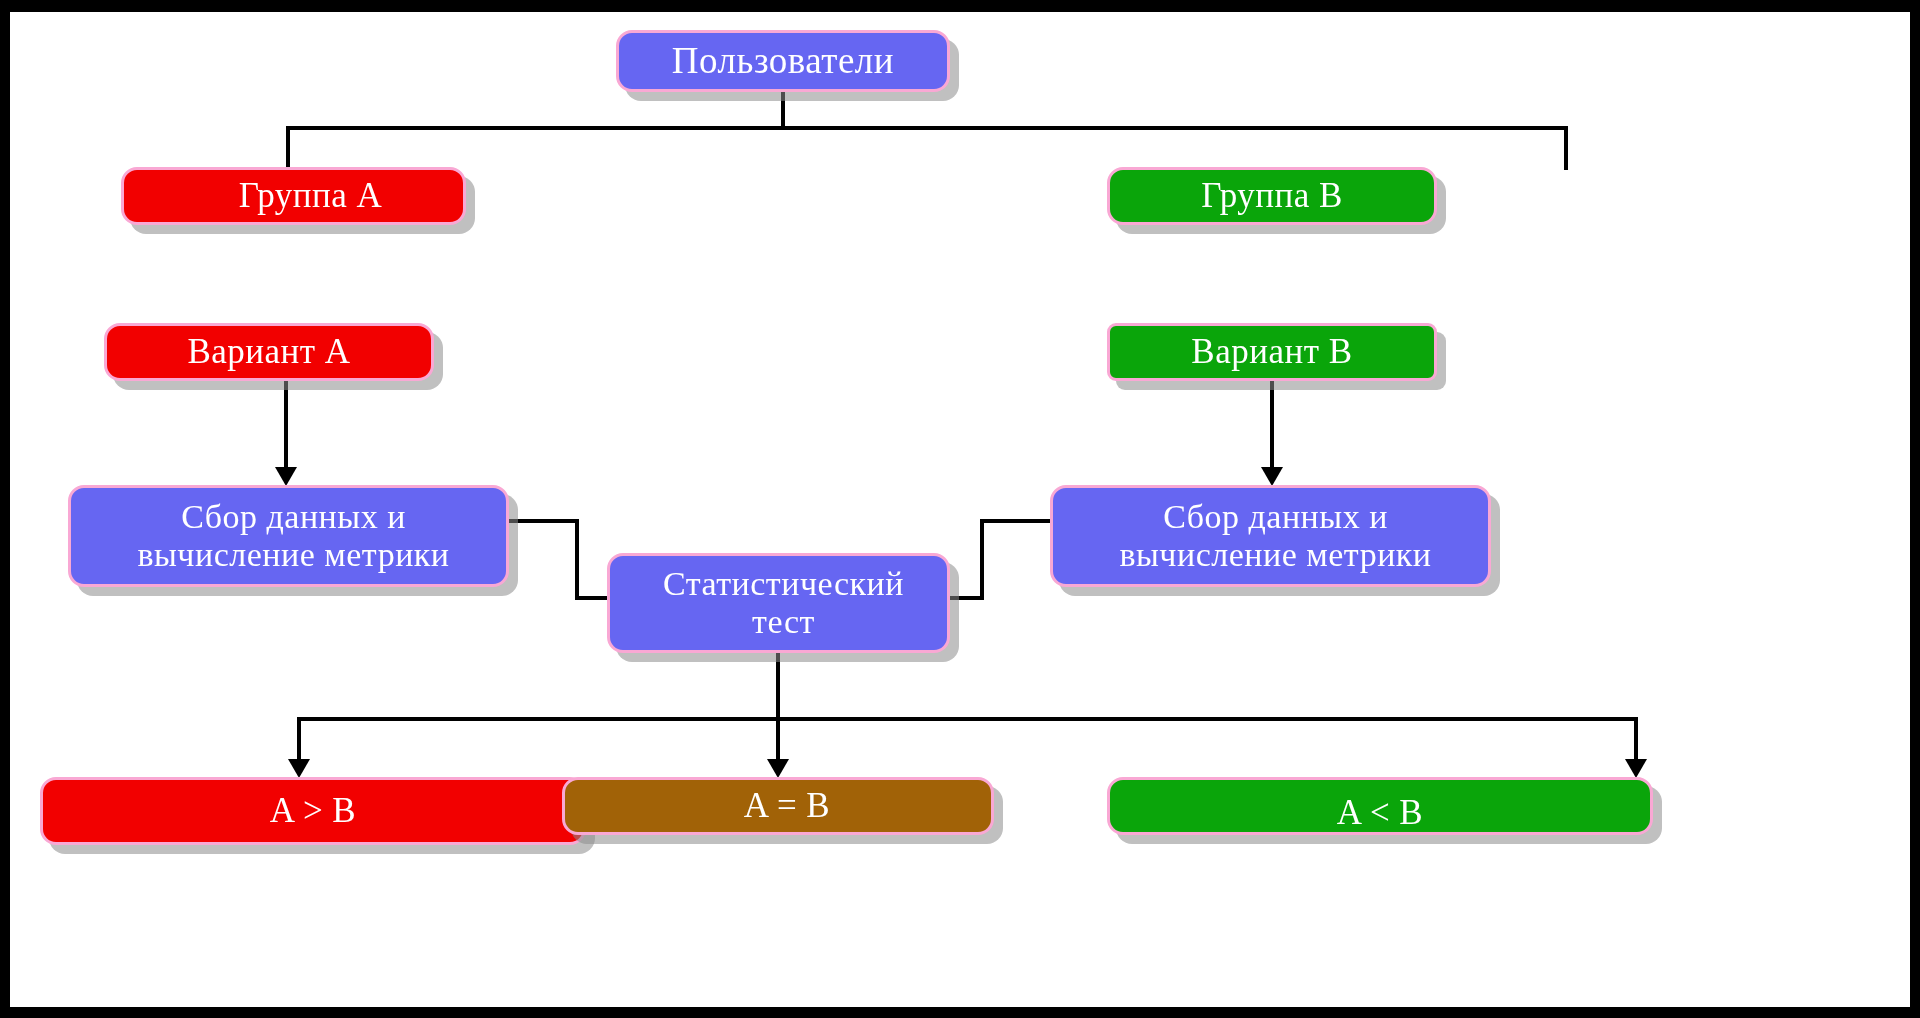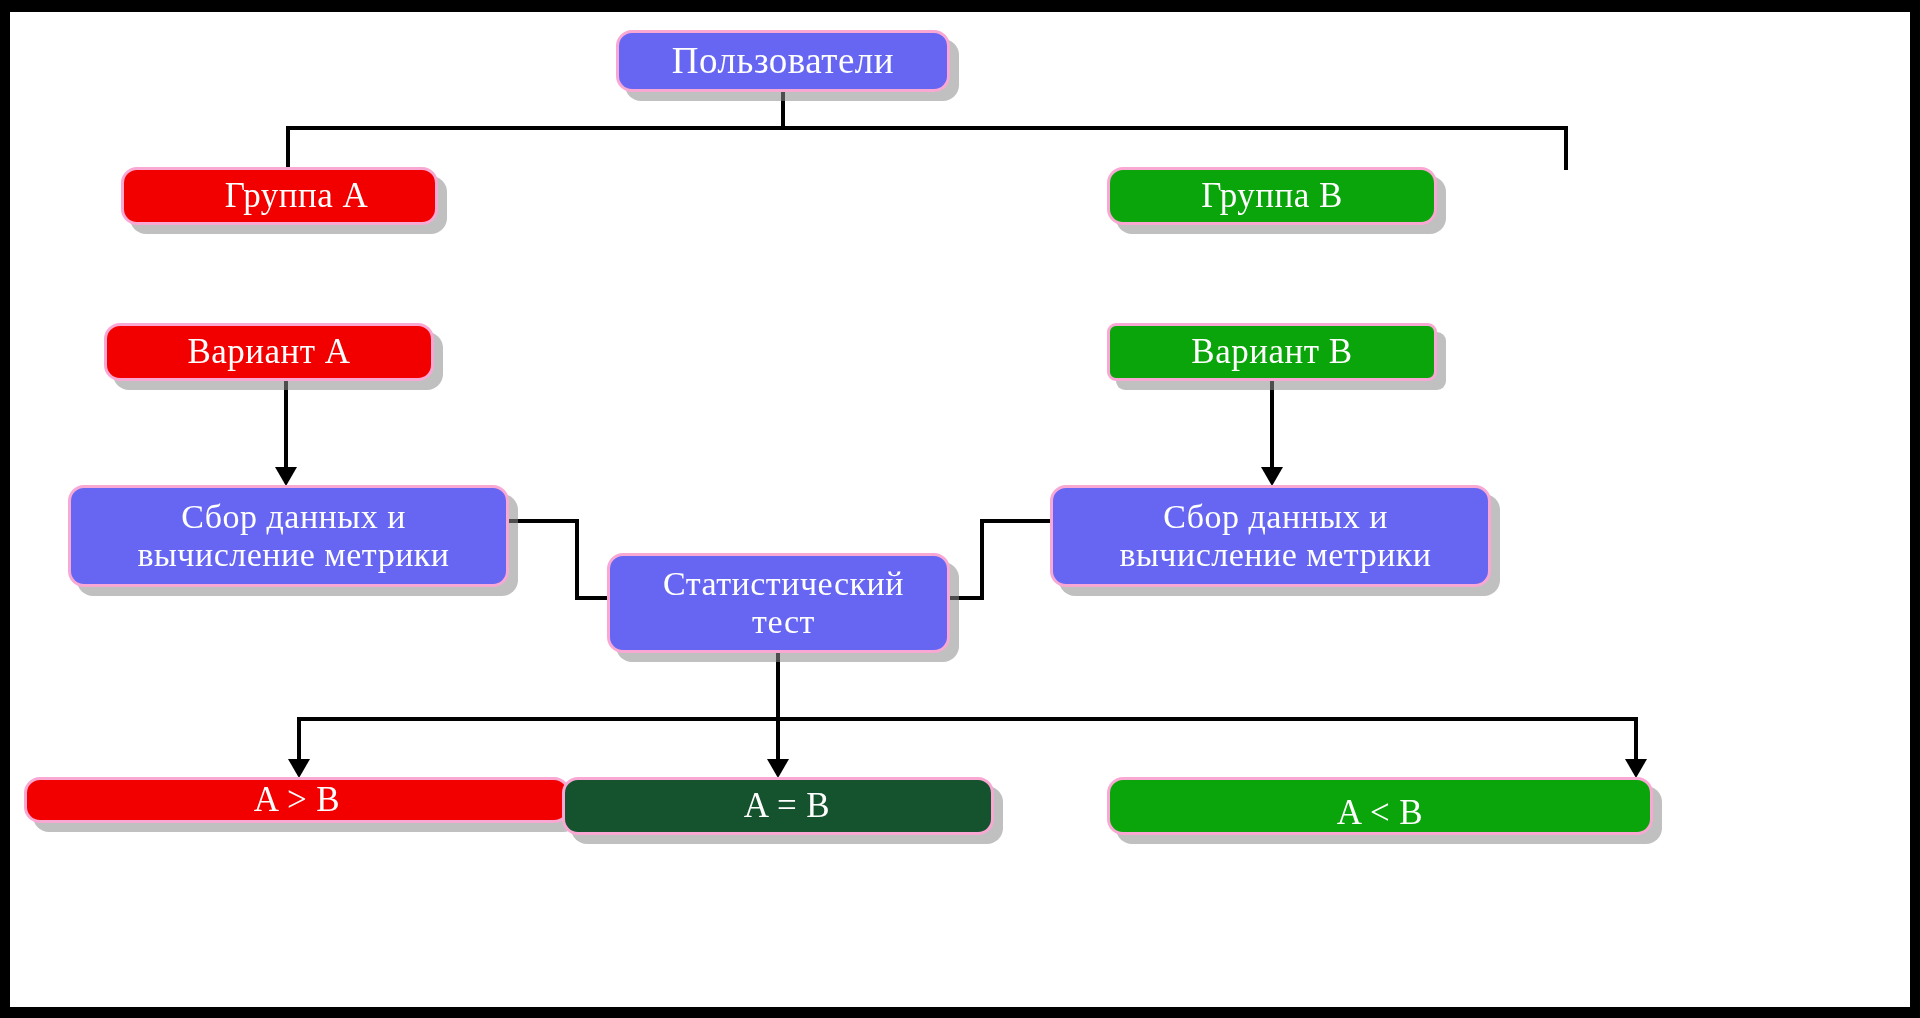--- a/index.html
+++ b/index.html
@@ -37,21 +37,21 @@
     line-height: 1.12;
     letter-spacing: 0.5px;
     box-shadow: 9px 9px 0 0 rgba(140,140,140,0.55);
     z-index: 4;
     white-space: pre-line;
     padding: 0 10px;
   }
   .n-blue  { background: #6666f2; }
   .n-red   { background: #f20000; }
   .n-green { background: #0aa50a; }
-  .n-gray  { background: #14532d; padding-left: 28px; }
+  .n-gray  { background: #a16207; padding-left: 28px; }
 
   .fs-big  { font-size: 37px; }
   .fs-mid  { font-size: 35px; }
   .fs-two  { font-size: 34px; padding-left: 20px; }
 
   
   .ln {
     position: absolute;
     background: #000000;
     z-index: 2;
@@ -92,21 +92,21 @@
     </div>
 
     <div class="ln ln-v" style="left:771px; top:80px; height:36px;"></div>
 
     <div class="ln ln-h" style="left:276px; top:114px; width:1282px;"></div>
 
     <div class="ln ln-v" style="left:276px; top:114px; height:44px;"></div>
 
     <div class="ln ln-v" style="left:1554px; top:114px; height:44px;"></div>
 
-    <div class="node n-red fs-mid" style="left:111px; top:155px; width:317px; height:58px;padding-left:44px;">
+    <div class="node n-red fs-mid" style="left:111px; top:155px; width:345px; height:58px;padding-left:44px;">
       <span>Группа A</span>
     </div>
 
     <div class="node n-green fs-mid" style="left:1097px; top:155px; width:330px; height:58px;text-align:right;">
       <span>Группа B</span>
     </div>
 
     <div class="node n-red fs-mid" style="left:94px; top:311px; width:330px; height:58px;text-align:right;">
       <span>Вариант A</span>
     </div>
@@ -152,21 +152,21 @@
 
     <div class="ln ln-v" style="left:287px; top:705px; height:46px;"></div>
     <div class="arrow-head ah-down" style="left:278px; top:747px;"></div>
 
     <div class="ln ln-v" style="left:766px; top:705px; height:46px;"></div>
     <div class="arrow-head ah-down" style="left:757px; top:747px;"></div>
 
     <div class="ln ln-v" style="left:1624px; top:705px; height:46px;"></div>
     <div class="arrow-head ah-down" style="left:1615px; top:747px;"></div>
 
-    <div class="node n-red fs-mid" style="left:14px; top:765px; width:546px; height:46px;">
+    <div class="node n-red fs-mid" style="left:30px; top:765px; width:546px; height:68px;">
       <span>A &gt; B</span>
     </div>
 
     <div class="node n-gray fs-mid" style="left:552px; top:765px; width:432px; height:58px;">
       <span>A = B</span>
     </div>
 
     <div class="node n-green fs-mid" style="left:1097px; top:765px; width:546px; height:58px;align-items:flex-end;">
       <span>A &lt; B</span>
     </div>

